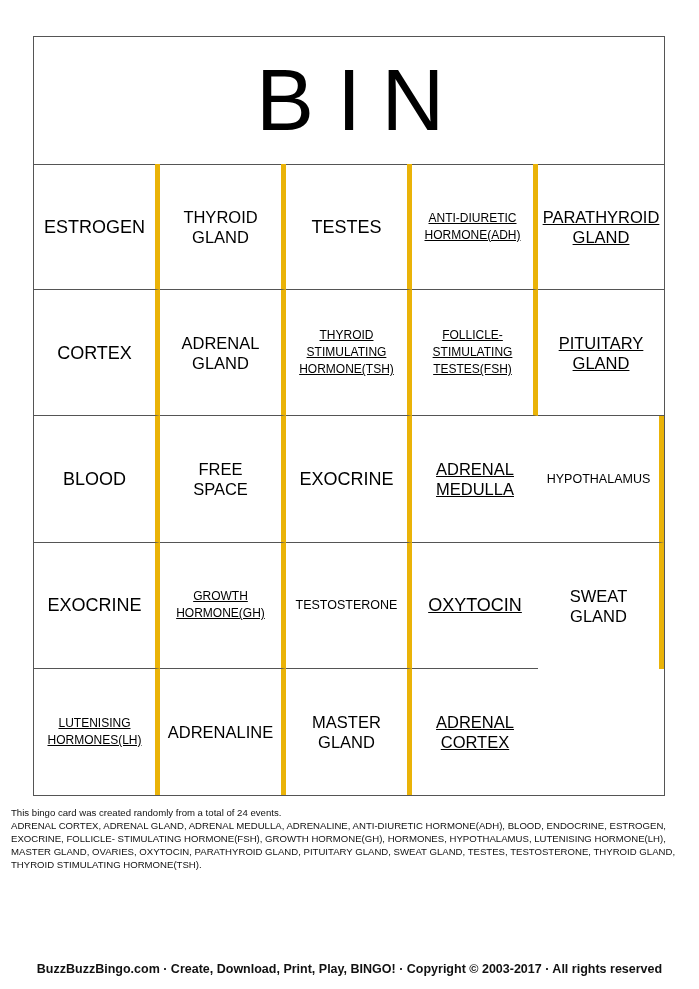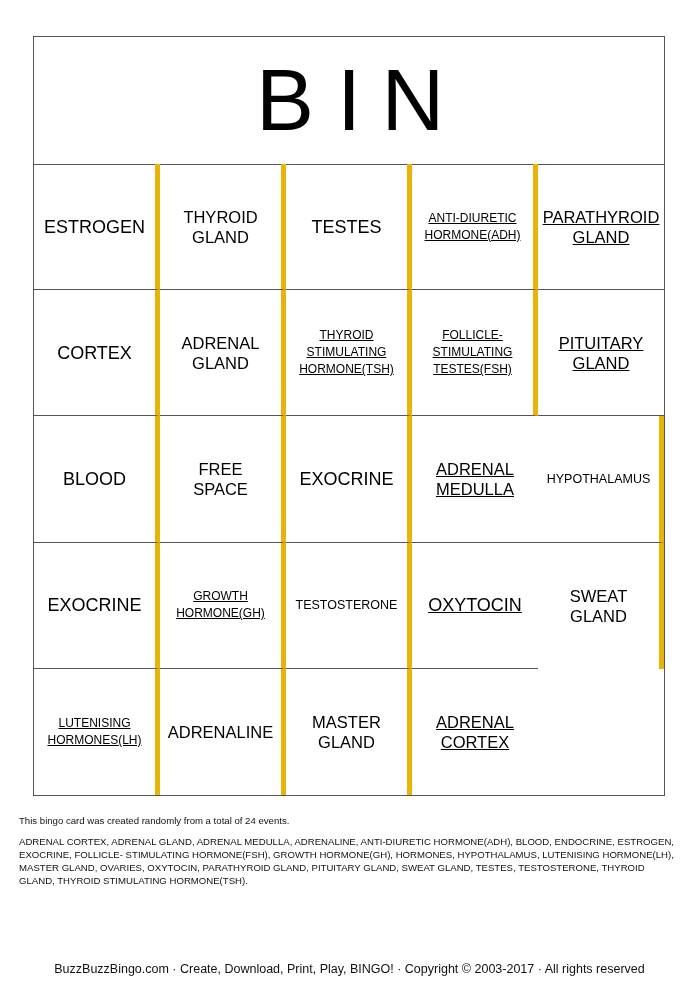--- a/index.html
+++ b/index.html
@@ -82,29 +82,30 @@
 
     .footer-note {
       position: absolute;
       left: 11px;
       top: 806px;
       width: 680px;
       font-size: 9.6px;
       line-height: 13px;
       color: #111;
     }
-    .footer-note p { margin: 8px; }
+    .footer-note p { margin: 0; }
     .copyright {
       position: absolute;
       left: 0;
       top: 962px;
       width: 699px;
       text-align: center;
       font-size: 12.5px;
       color: #111;
+      font-weight: bold;
     }
   </style>
 </head>
 <body>
 
 <div class="card">
   <div class="title-box">
     <div class="title-letters">
       <span class="title-letter">B</span>
       <span class="title-letter">I</span>

